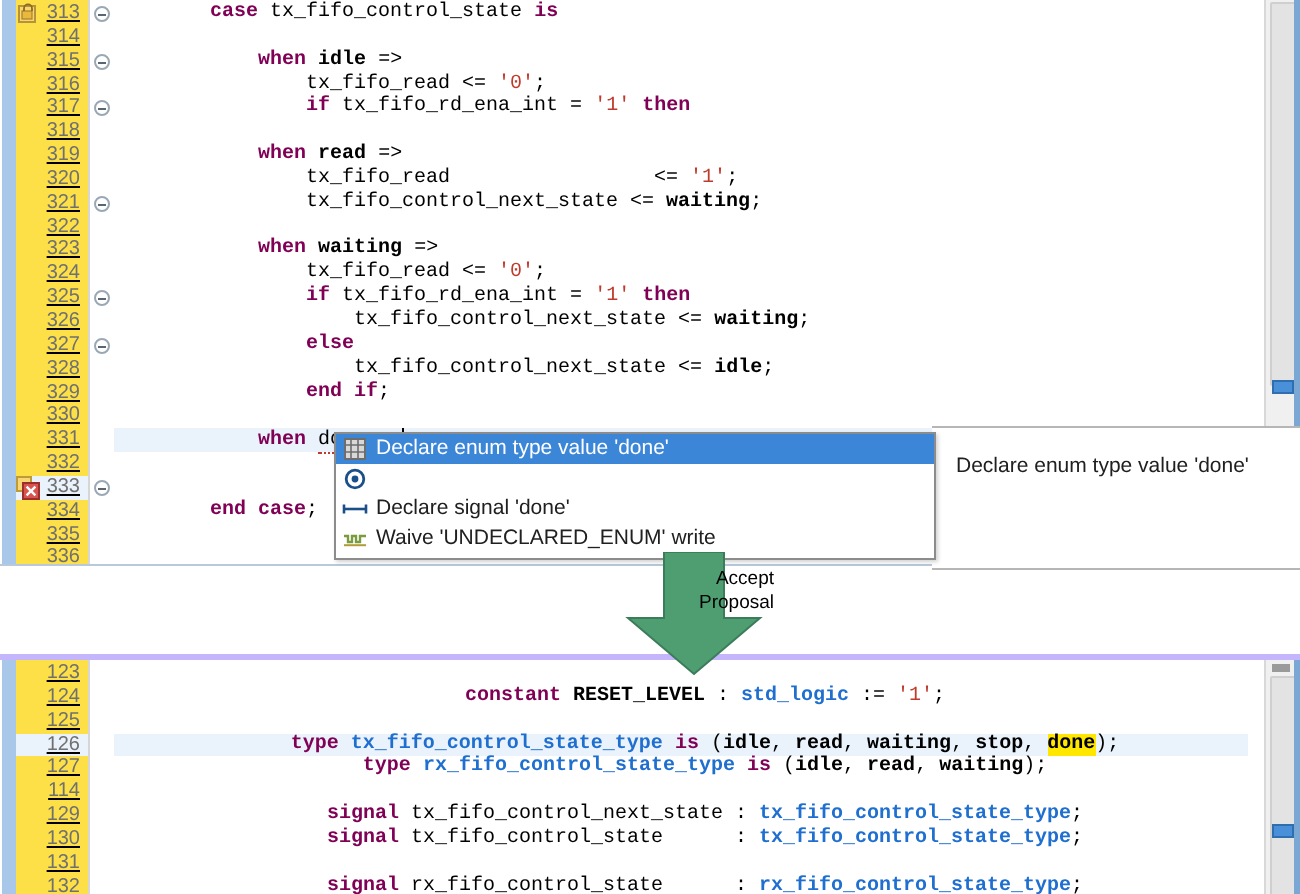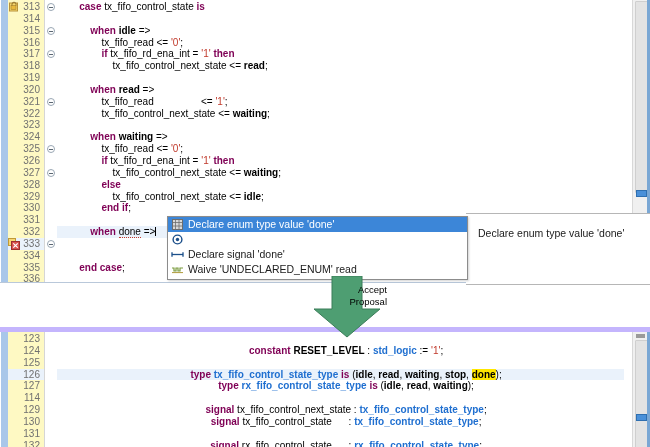--- a/index.html
+++ b/index.html
@@ -11,33 +11,34 @@
     position:relative;
   }
   
   .editor{
     position:absolute;left:0;width:650px;
     background:#ffffff;
     overflow:hidden;
     box-sizing:border-box;
   }
   #editor-top{top:0;height:283px;border-bottom:1px solid #b9c8da;}
-  #editor-bottom{top:327px;height:120px;border-top:5px solid #c4b5fd;}
+  #editor-bottom{top:327px;height:120px;border-top:3px solid #c4b5fd;}
 
   .ann-ruler{
     position:absolute;left:0;top:0;bottom:0;width:8px;
     background:#a8c6e8;
   }
   #editor-top .ann-ruler{background:linear-gradient(to right,#ffffff 0 1px,#a9c7e9 1px 8px);}
   #editor-bottom .ann-ruler{background:linear-gradient(to right,#ffffff 0 1px,#a9c7e9 1px 8px);}
 
   .gutter{
     position:absolute;top:0;bottom:0;left:8px;width:36px;
-    background:#fef9c3;
+    background:#fde047;
     border-right:1px solid #d6d6d6;
+    text-decoration:underline;
   }
   .folding{
     position:absolute;top:0;bottom:0;left:45px;width:12px;
     background:#ffffff;
   }
   .code-area{
     position:absolute;top:0;left:57px;right:26px;bottom:0;
     background:#ffffff;
     overflow:hidden;
   }
@@ -60,21 +61,21 @@
     position:absolute;top:0;bottom:0;right:0;width:3px;background:#7aa7d4;
   }
 
   
   .row{height:11.85px;line-height:11.85px;white-space:pre;}
   .ln{
     color:#707070;font-family:"Liberation Sans",sans-serif;font-size:10px;
     text-align:right;padding-right:4px;height:11.85px;line-height:11.85px;
   }
   .code{
-    font-family:Liberation Sans, sans-serif;
+    font-family:Liberation Mono, monospace;
     font-size:10px;color:#000000;height:11.85px;line-height:11.85px;white-space:pre;
   }
   .kw{color:#7f0055;font-weight:bold;}
   .lit{color:#c0392b;}
   .typ{color:#1f6fd0;font-weight:bold;}
   .cst{color:#000000;font-weight:bold;}
   .hl-row{background:#eaf2fb;}
   .hl-word{background:#ffe700;}
   .err-under{border-bottom:1px dotted #c0392b;}
 
@@ -193,21 +194,20 @@
       <div class="row code">        <span class="kw">case</span> tx_fifo_control_state <span class="kw">is</span></div>
 
       <div class="row code"> </div>
 
       <div class="row code">            <span class="kw">when</span> <span class="cst">idle</span> =&gt;</div>
 
       <div class="row code">                tx_fifo_read &lt;= <span class="lit">'0'</span>;</div>
 
       <div class="row code">                <span class="kw">if</span> tx_fifo_rd_ena_int = <span class="lit">'1'</span> <span class="kw">then</span></div>
 
-      <div class="row code">                    tx_fifo_control_next_state &lt;= <span class="cst">read</span>;</div>
 
 
       <div class="row code"> </div>
 
       <div class="row code">            <span class="kw">when</span> <span class="cst">read</span> =&gt;</div>
 
       <div class="row code">                tx_fifo_read                 &lt;= <span class="lit">'1'</span>;</div>
 
       <div class="row code">                tx_fifo_control_next_state &lt;= <span class="cst">waiting</span>;</div>
 
@@ -278,21 +278,21 @@
     <span>Declare signal 'done'</span>
   </div>
 
   <div class="assist-item">
     <span class="assist-ico">
       <svg width="13" height="11" viewBox="0 0 13 11">
         <path d="M1 4 H3 V7 H5 V4 H7 V7 H9 V4 H12" stroke="#7a9b3e" stroke-width="1.2" fill="none"></path>
         <path d="M1 8.6 H12" stroke="#b09a3a" stroke-width="1"></path>
       </svg>
     </span>
-    <span>Waive 'UNDECLARED_ENUM' read</span>
+    <span>Waive 'UNDECLARED_ENUM' write</span>
   </div>
 </div>
 
 <div id="assist-tip">
   <div class="tiptext">Declare enum type value 'done'</div>
 </div>
 
 <div id="accept-arrow">
   <svg width="80" height="62" viewBox="0 0 80 62">
     <polygon points="25,0 55,0 55,33 73,33 40,61 7,33 25,33" fill="#4e9e72" stroke="#3b7d59" stroke-width="1"></polygon>

